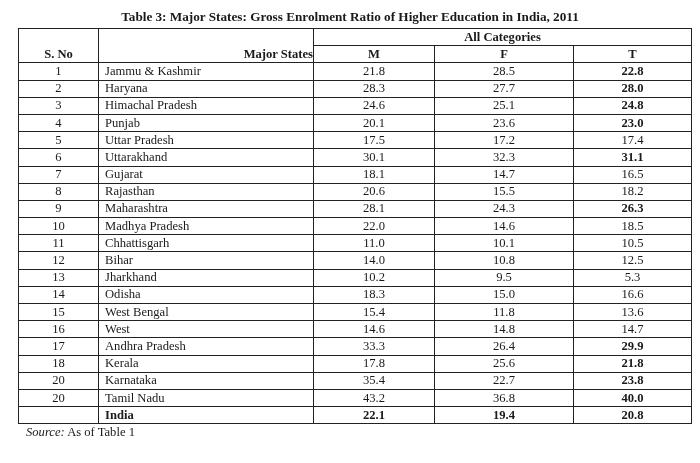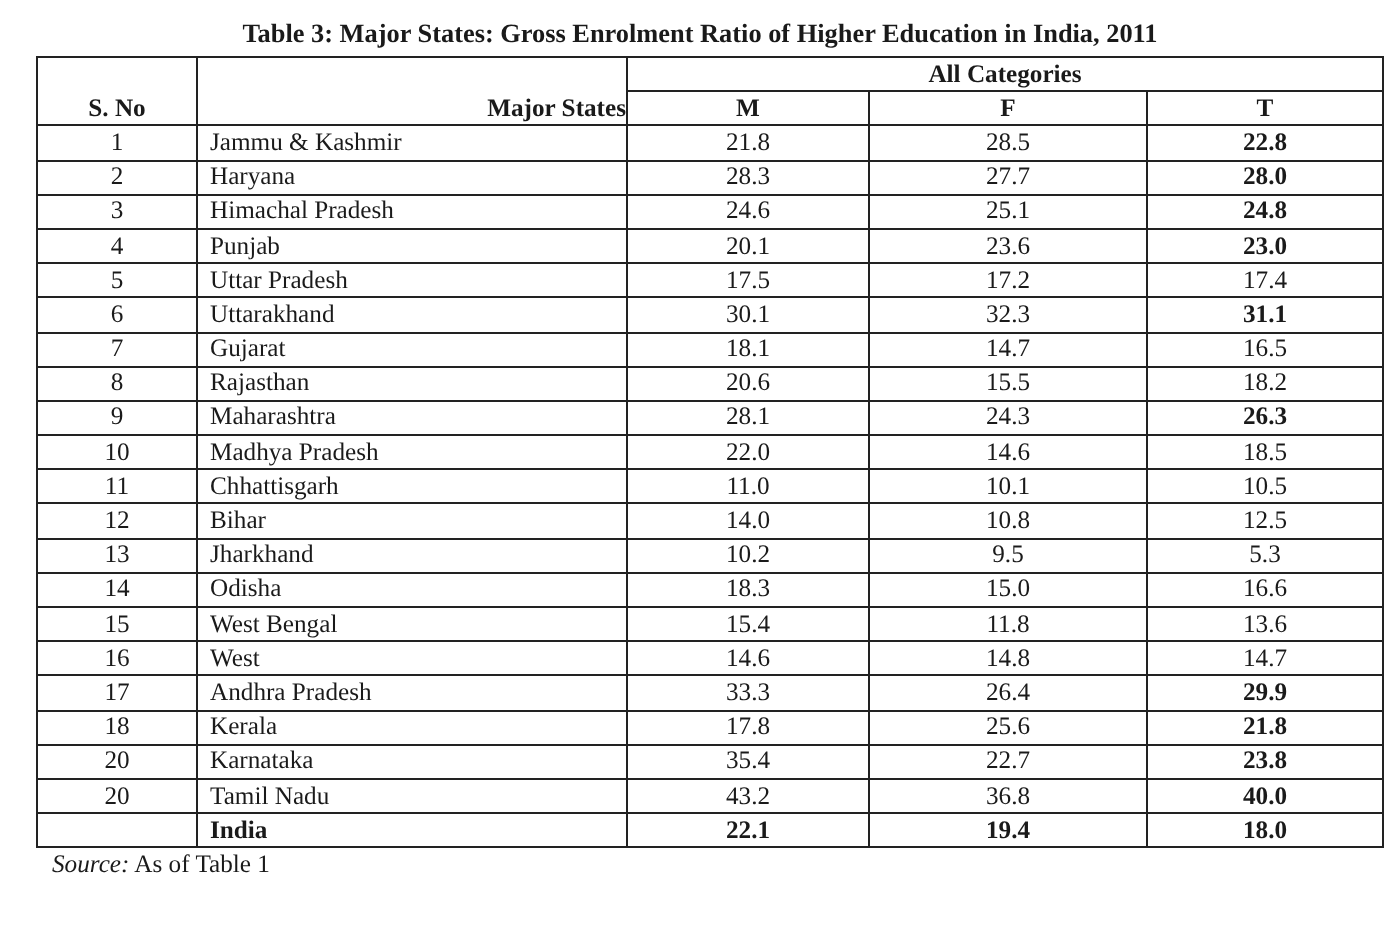--- a/index.html
+++ b/index.html
@@ -180,18 +180,18 @@
         <td class="c-state">Tamil Nadu</td>
         <td class="c-m">43.2</td>
         <td class="c-f">36.8</td>
         <td class="c-t bold">40.0</td>
       </tr>
       <tr class="bold">
         <td class="c-no"></td>
         <td class="c-state bold">India</td>
         <td class="c-m bold">22.1</td>
         <td class="c-f bold">19.4</td>
-        <td class="c-t bold">18.0</td>
+        <td class="c-t bold">20.8</td>
       </tr>
     </tbody>
 </table>
 
 <div class="source"><i>Source:</i><span> As of Table 1</span></div>
 
 </body></html>

